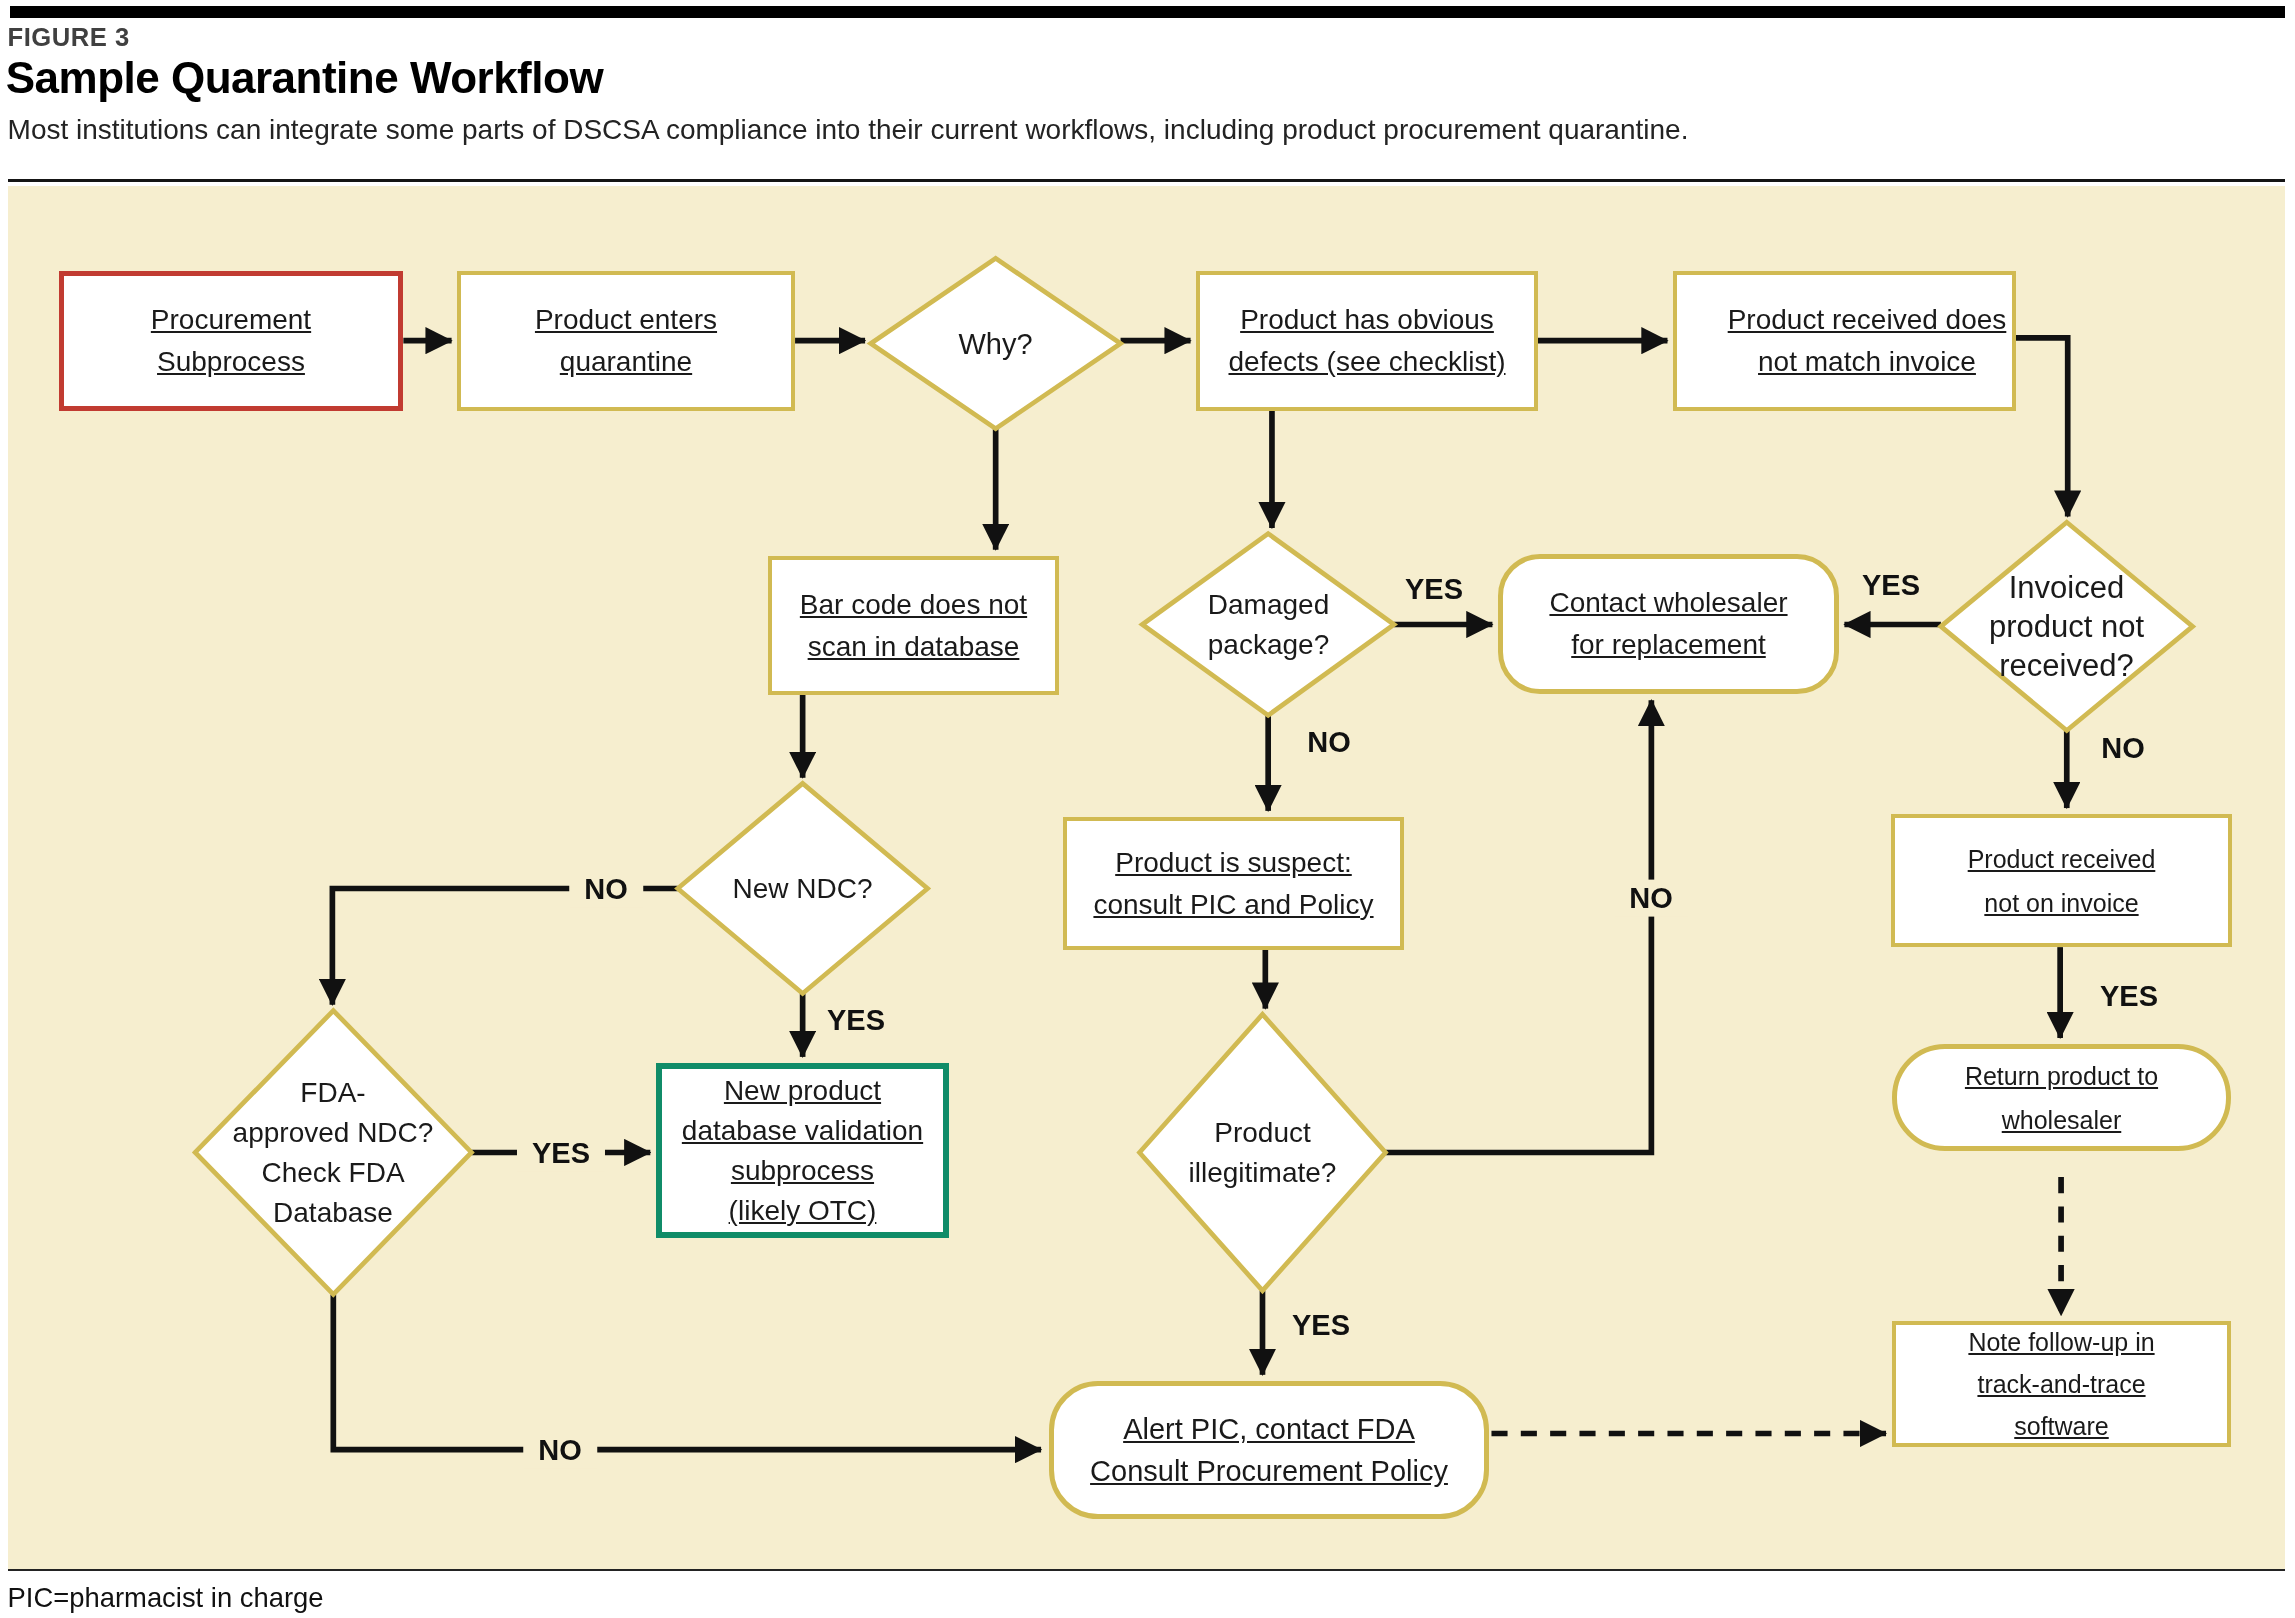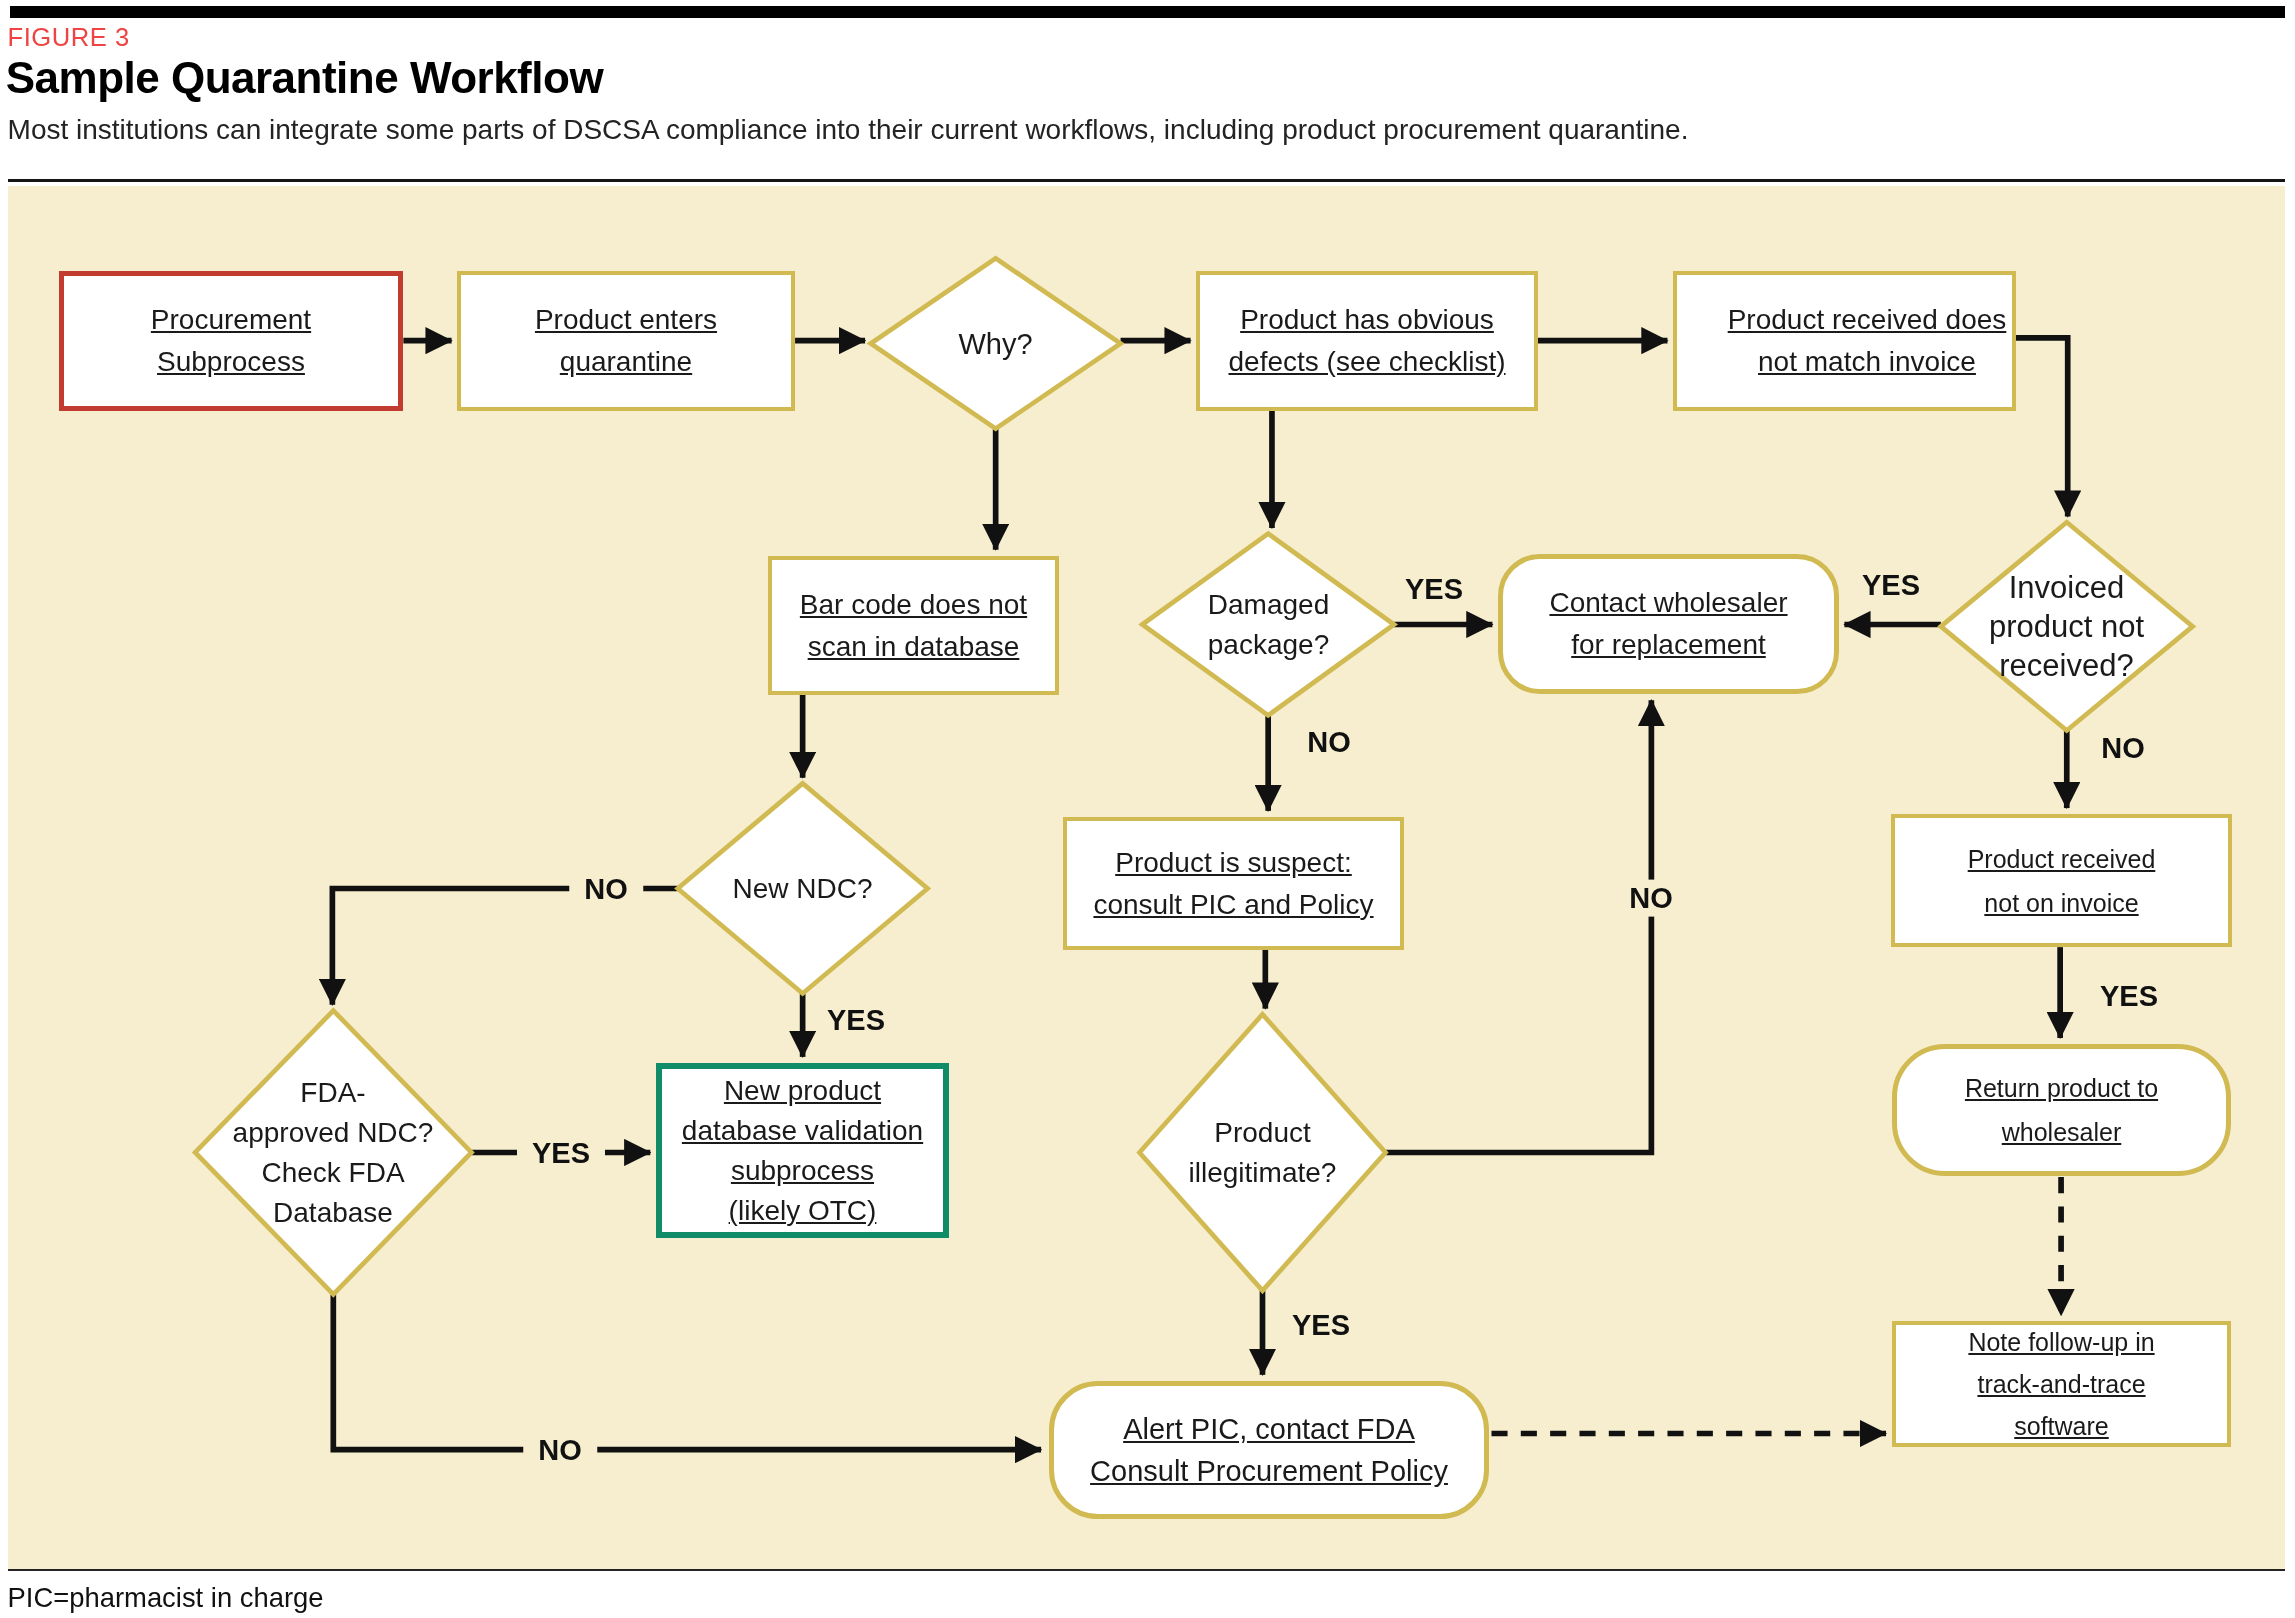--- a/index.html
+++ b/index.html
@@ -1,20 +1,20 @@
 <!DOCTYPE html>
 <html style="font-size:15px"><head>
 <meta charset="utf-8">
 <style>
   html,body{margin:0;padding:0;background:#ffffff;}
   .page{position:relative;width:2296px;height:1618px;background:#ffffff;
         font-family:"Liberation Sans",sans-serif;color:#1a1a1a;overflow:hidden;}
   .topbar{position:absolute;left:9.5px;top:5.7px;width:2275px;height:12.3px;background:#000;}
-  .kicker{position:absolute;left:7.6px;top:23px;font-size:25.6px;font-weight:normal;
-          letter-spacing:0.5px;color:#ef4444;}
+  .kicker{position:absolute;left:7.6px;top:23px;font-size:25.6px;font-weight:bold;
+          letter-spacing:0.5px;color:#404040;}
   .title{position:absolute;left:5.7px;top:53px;font-size:44px;font-weight:bold;
          letter-spacing:-0.5px;color:#000;}
   .subtitle{position:absolute;left:7.6px;top:114px;font-size:28px;color:#232323;width:2177px;}
   .rule{position:absolute;left:7.6px;top:179px;width:2277px;height:2.8px;background:#151515;}
   .panel{position:absolute;left:7.6px;top:186px;width:2277px;height:1385px;
          background:#f6eecf;border-bottom:2.8px solid #232323;box-sizing:border-box;}
   .footnote{position:absolute;left:7.6px;top:1582px;font-size:27.4px;color:#111;}
 
   svg.wires{position:absolute;left:0;top:0;width:2296px;height:1618px;}
 
@@ -119,21 +119,21 @@
   <div class="node gold big" style="left:1891px;top:814px;width:341px;height:133px;">
     <span>Product received
 not on invoice</span>
   </div>
   <div class="node green" style="left:656px;top:1063px;width:293px;height:175px;line-height:40px;">
     <span>New product
 database validation
 subprocess
 (likely OTC)</span>
   </div>
-  <div class="node gold6 round big" style="left:1892px;top:1044px;width:339px;height:132px;border-radius:53px;">
+  <div class="node gold6 round big" style="left:1892px;top:1044px;width:339px;height:107px;border-radius:53px;">
     <span>Return product to
 wholesaler</span>
   </div>
   <div class="node gold6 round" style="left:1049px;top:1381px;width:440px;height:138px;border-radius:49px;font-size:29px;justify-content:center;">
     <span>Alert PIC, contact FDA
 Consult Procurement Policy</span>
   </div>
   <div class="node gold big" style="left:1892px;top:1321px;width:339px;height:126px;line-height:42px;">
     <span>Note follow-up in
 track-and-trace

